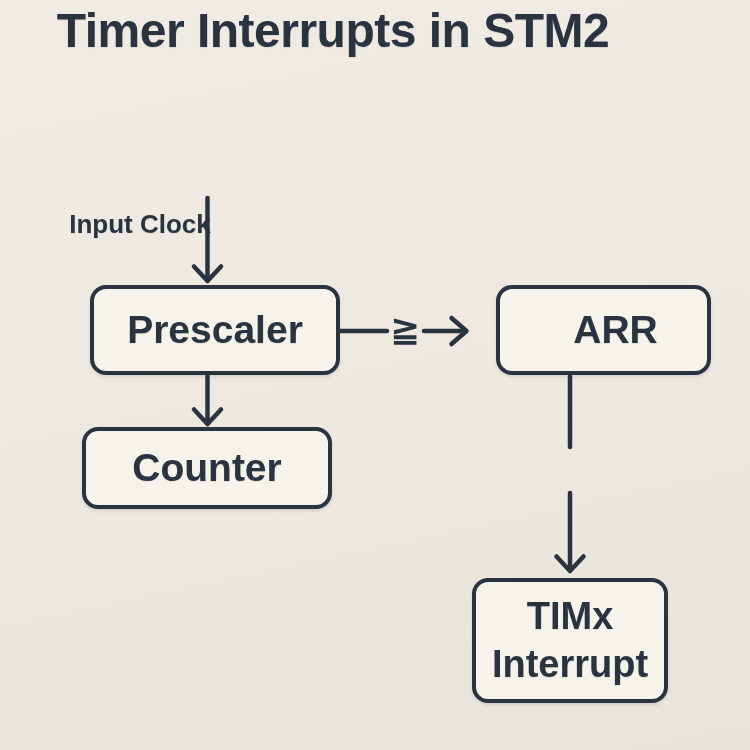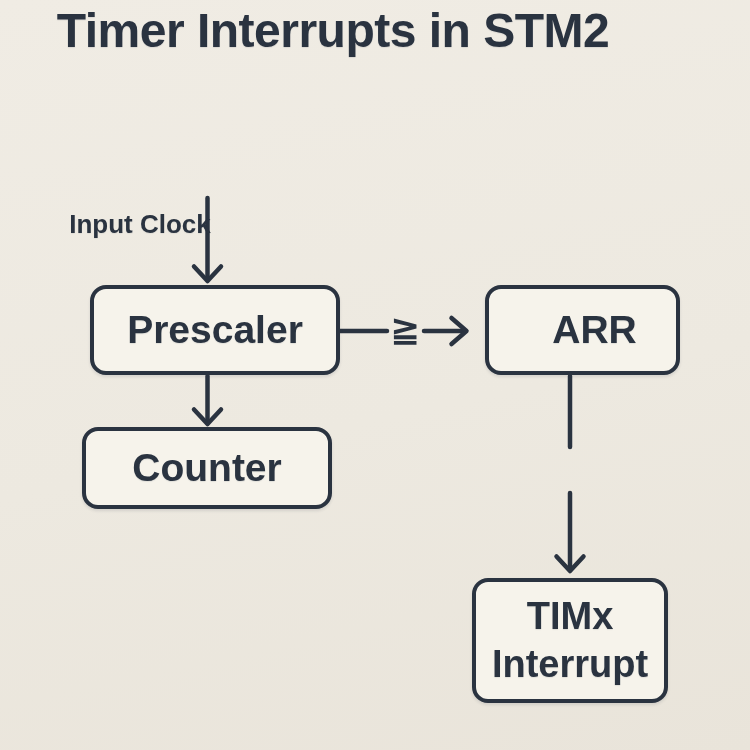--- a/index.html
+++ b/index.html
@@ -57,21 +57,21 @@
     text-align: center;
     font-size: 39px;
     font-weight: 700;
     color: var(--text);
     box-shadow: 0 2px 3px rgba(42,51,64,0.12);
     text-shadow: 0 1px 1px rgba(42,51,64,0.10);
   }
   .node-timer     { left: 82px;  top: 100px; width: 250px; height: 97px; }
   .node-prescaler { left: 90px;  top: 285px; width: 250px; height: 90px; }
   .node-counter   { left: 82px;  top: 427px; width: 250px; height: 82px; }
-  .node-arr       { left: 485px; top: 285px; width: 195px; height: 90px; padding-left: 24px; }
+  .node-arr       { left: 496px; top: 285px; width: 215px; height: 90px; padding-left: 24px; }
   .node-timx      { left: 472px; top: 578px; width: 196px; height: 125px;
                     font-size: 38px; line-height: 1.26; padding: 17px 6px; }
   .edge-label {
     position: absolute;
     font-size: 26px;
     font-weight: 700;
     line-height: 30px;
     text-align: center;
     color: var(--text);
     text-shadow: 0 1px 1px rgba(42,51,64,0.08);

